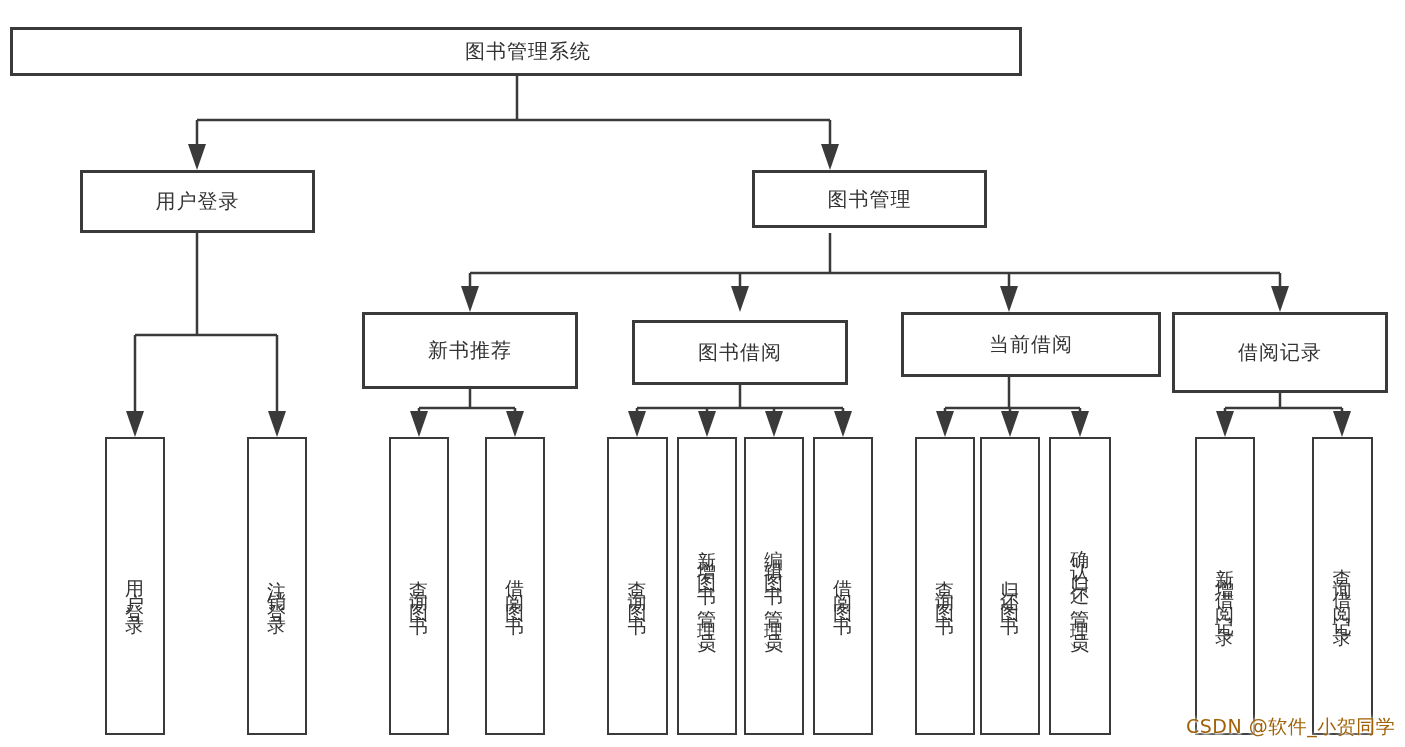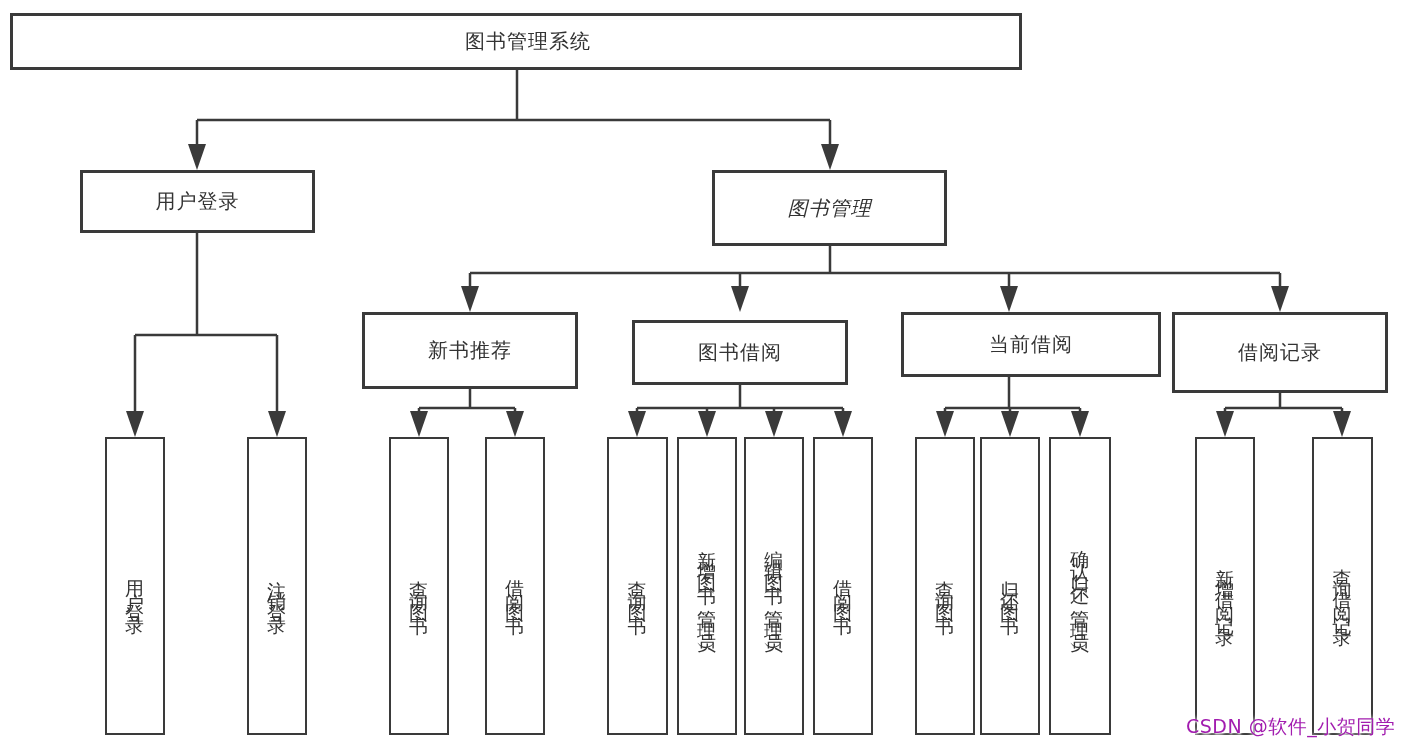--- a/index.html
+++ b/index.html
@@ -38,21 +38,21 @@
     letter-spacing: 12px;
     line-height: 1;
     padding-top: 6px;
   }
   .watermark {
     position: absolute;
     left: 1186px;
     top: 714px;
     z-index: 5;
     font-size: 19px;
-    color: #a21caf;
+    color: #a16207;
     letter-spacing: 0.5px;
     white-space: nowrap;
     text-shadow: 0 0 4px #ffffff, 0 0 6px #ffffff, 1px 1px 2px #ffffff;
   }
 </style>
 </head>
 <body>
 
 <div class="stage">
 
@@ -89,24 +89,24 @@
       <polygon points="765,411 783,411 774,437"></polygon>
       <polygon points="834,411 852,411 843,437"></polygon>
       <polygon points="936,411 954,411 945,437"></polygon>
       <polygon points="1001,411 1019,411 1010,437"></polygon>
       <polygon points="1071,411 1089,411 1080,437"></polygon>
       <polygon points="1216,411 1234,411 1225,437"></polygon>
       <polygon points="1333,411 1351,411 1342,437"></polygon>
     </g>
   </svg>
 
-  <div class="box" style="left:10px; top:13px; width:1012px; height:57px;padding-left:24px;">图书管理系统</div>
+  <div class="box" style="left:10px; top:27px; width:1012px; height:49px;padding-left:24px;">图书管理系统</div>
 
   <div class="box" style="left:80px; top:170px; width:235px; height:63px;">用户登录</div>
-  <div class="box" style="left:712px; top:170px; width:235px; height:76px;font-style:italic;">图书管理</div>
+  <div class="box" style="left:752px; top:170px; width:235px; height:58px;">图书管理</div>
 
   <div class="box" style="left:362px; top:312px; width:216px; height:77px;">新书推荐</div>
   <div class="box" style="left:632px; top:312px; width:216px; height:65px;margin-top:8px;">图书借阅</div>
   <div class="box" style="left:901px; top:312px; width:260px; height:65px;">当前借阅</div>
   <div class="box" style="left:1172px; top:312px; width:216px; height:81px;">借阅记录</div>
 
   <div class="box leaf" style="left:105px; top:437px; width:60px; height:298px;">用户登录</div>
   <div class="box leaf" style="left:247px; top:437px; width:60px; height:298px;">注销登录</div>
 
   <div class="box leaf" style="left:389px; top:437px; width:60px; height:298px;">查询图书</div>

